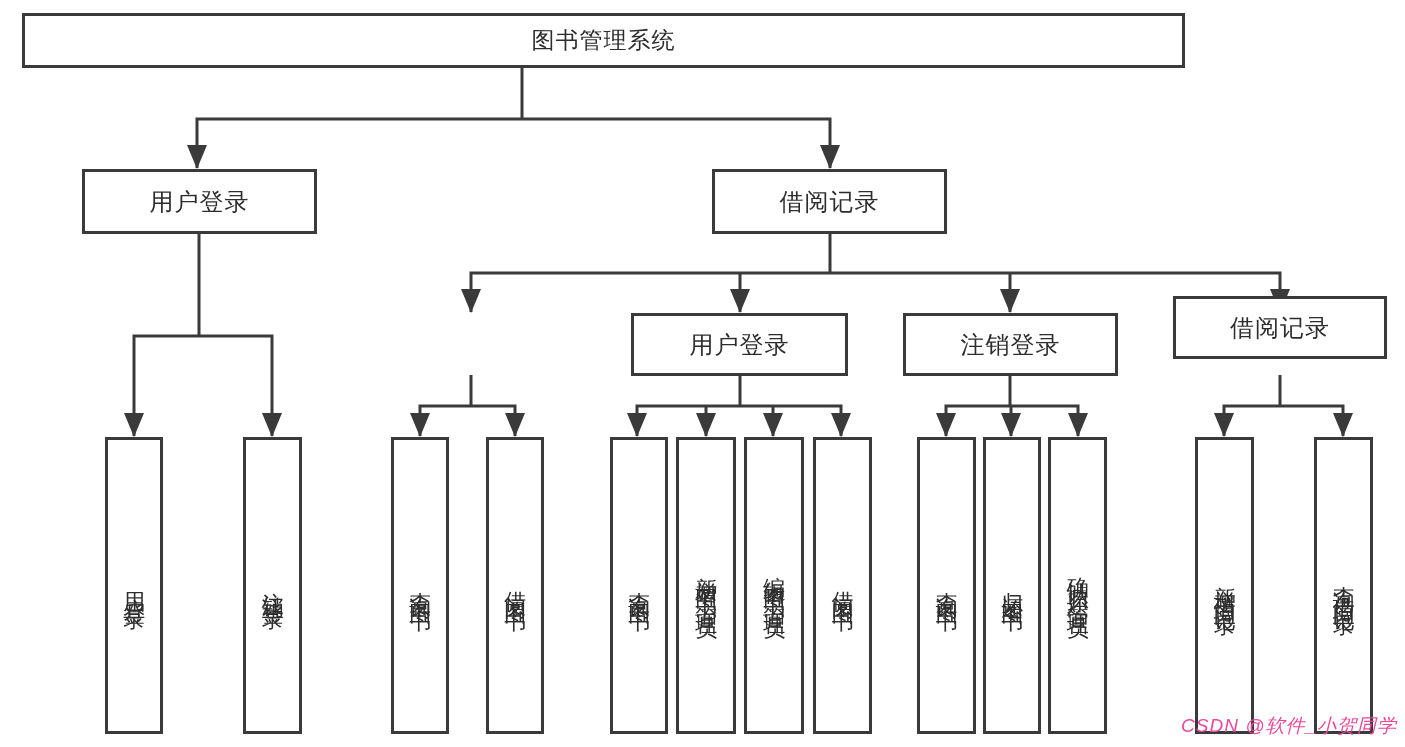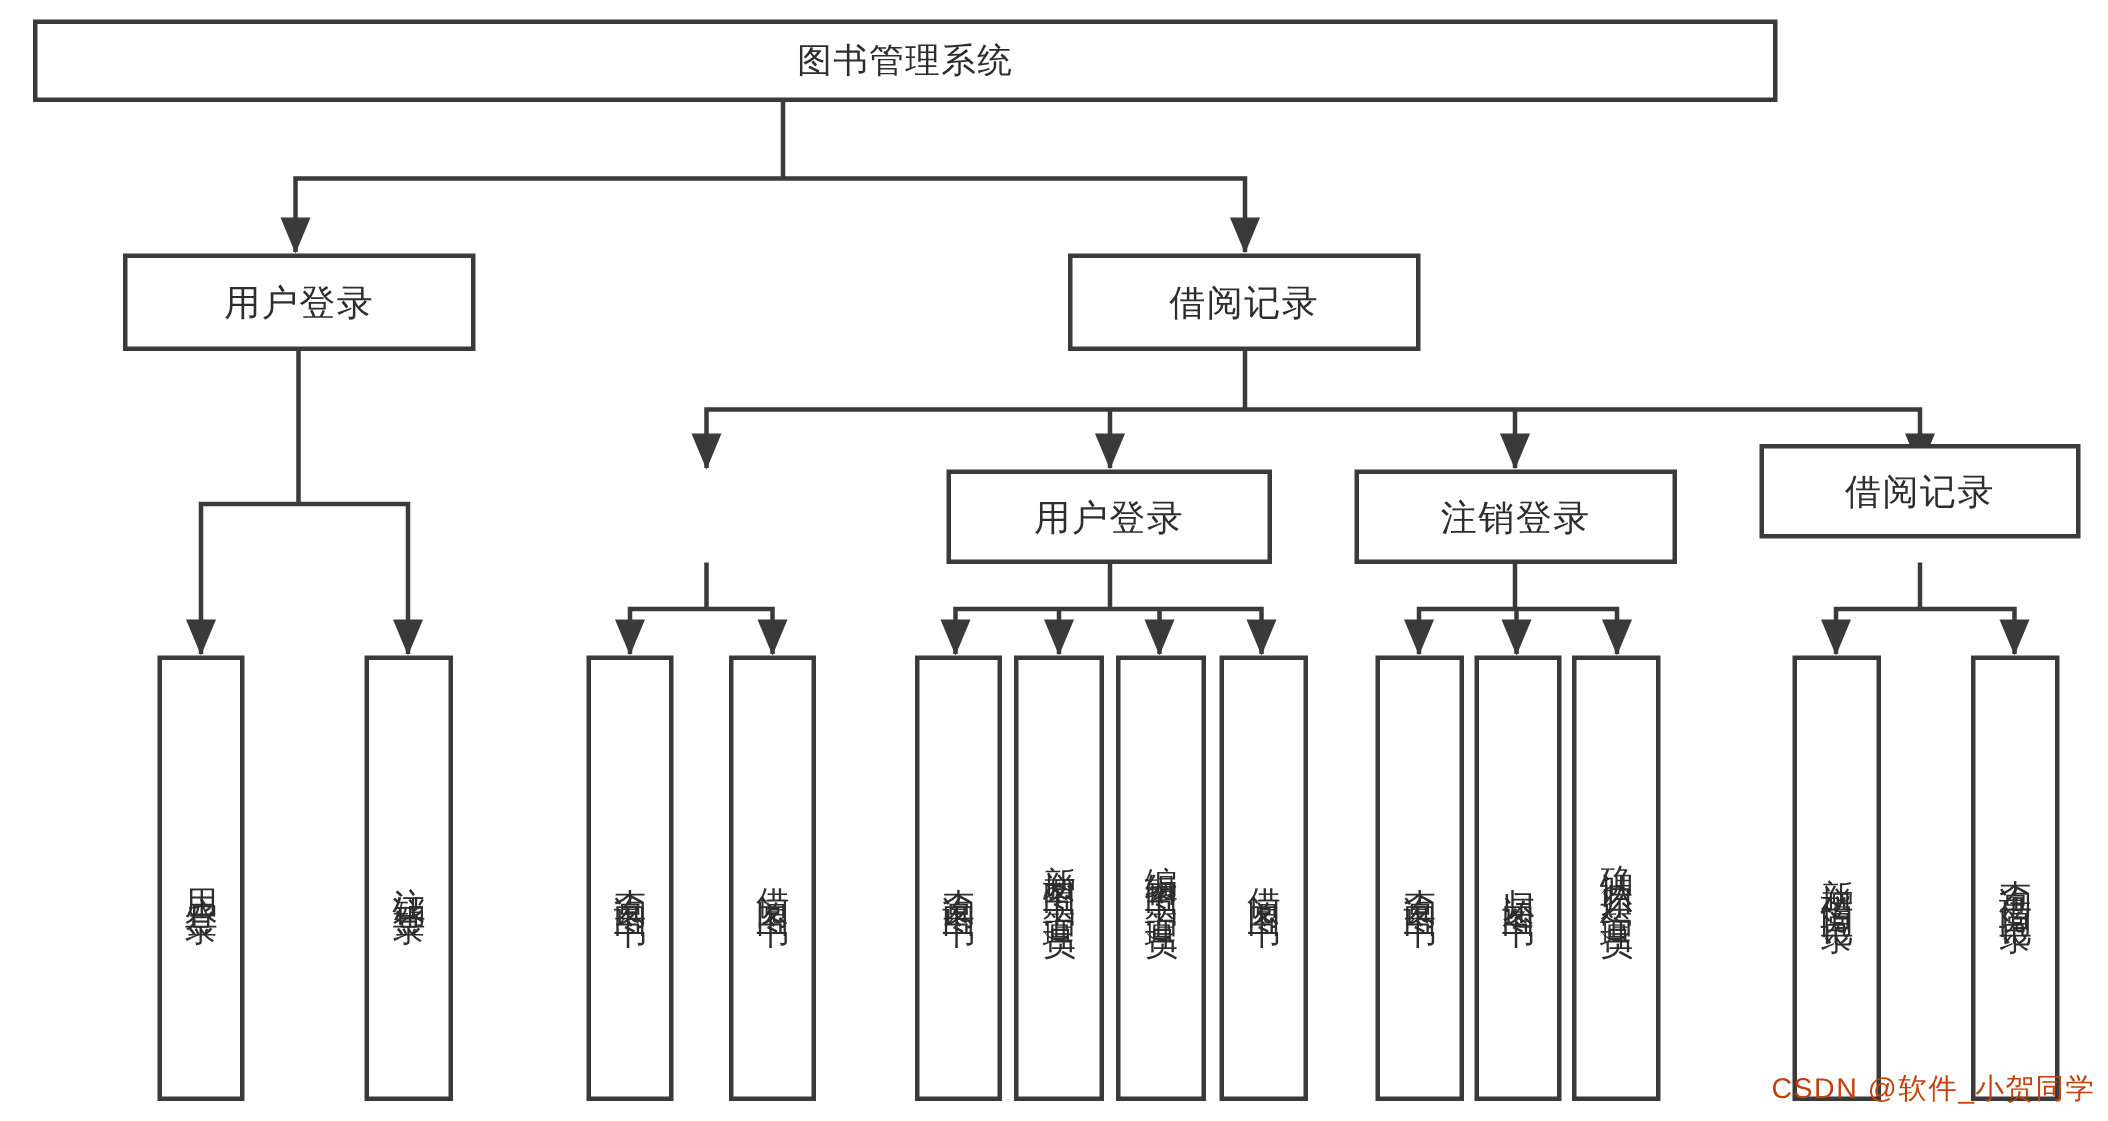--- a/index.html
+++ b/index.html
@@ -36,23 +36,24 @@
     font-size: 22px;
     letter-spacing: 6px;
     line-height: 1.2;
     white-space: nowrap;
   }
   .watermark {
     position: absolute;
     right: 8px;
     top: 713px;
     font-size: 19px;
-    color: #c2410c;
+    color: #ec4899;
     z-index: 2;
     letter-spacing: 1px;
+    font-style: italic;
   }
 </style>
 </head>
 <body>
 
 <div class="canvas">
 
   <svg class="connectors" viewBox="0 0 1405 747" xmlns="http://www.w3.org/2000/svg">
     <g stroke="#3a3a3a" stroke-width="3" fill="none">
       <path d="M522,67 V119 M197,168 V119 H830 V168"></path>

